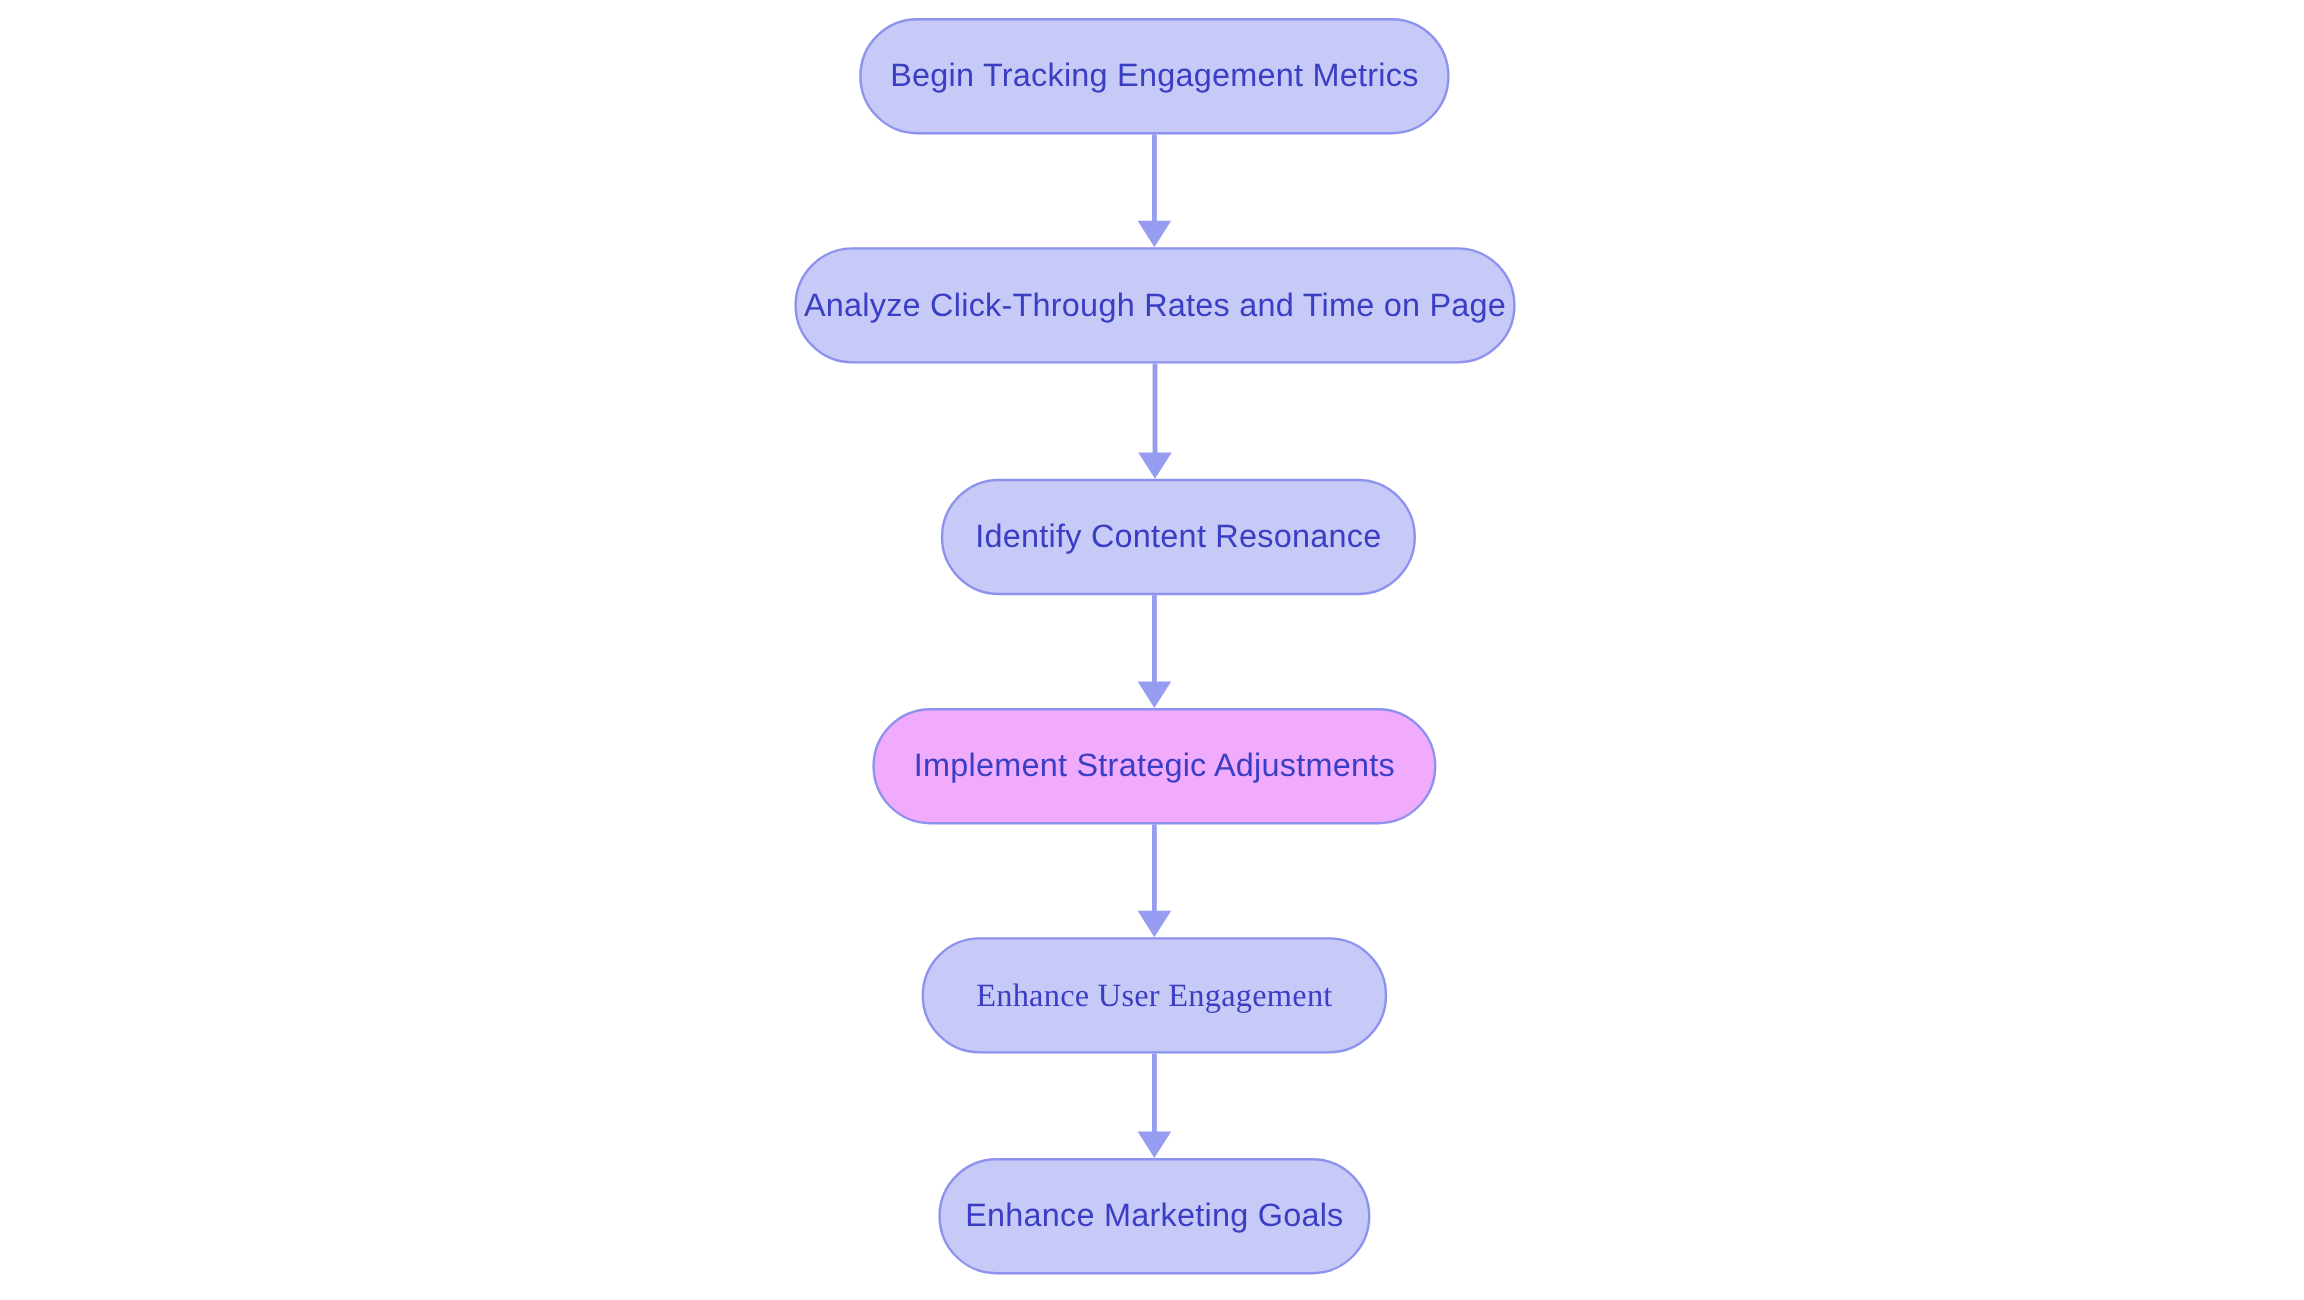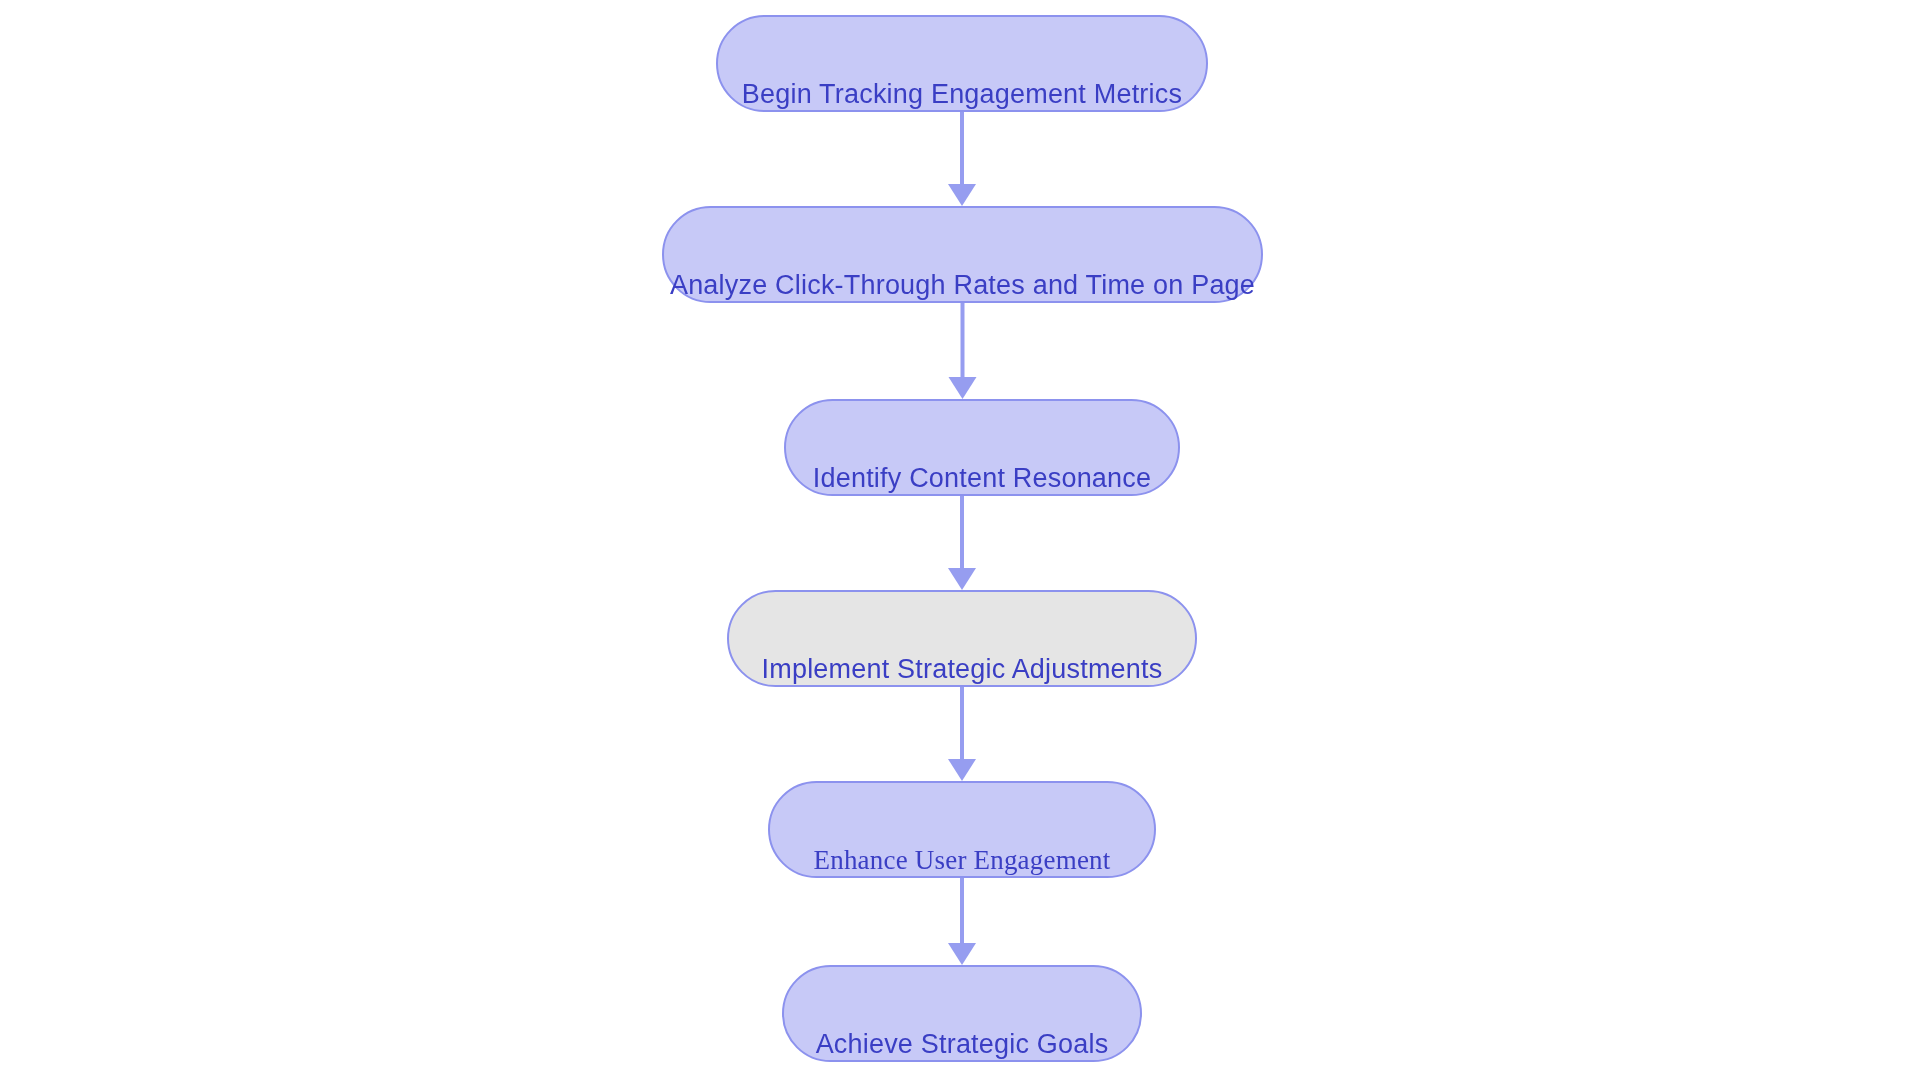--- a/index.html
+++ b/index.html
@@ -20,21 +20,21 @@
     left: 0;
     top: 0;
     width: 1920px;
     height: 1083px;
     pointer-events: none;
   }
   .flow-node {
     position: absolute;
     box-sizing: border-box;
     display: flex;
-    align-items: flex-end;
+    align-items: center;
     justify-content: center;
     border-radius: 48.5px;
     border-style: solid;
     border-width: 2px;
     white-space: nowrap;
     text-align: center;
   }
   .flow-node .node-label {
     font-size: 27px;
     font-weight: 500;
@@ -59,22 +59,22 @@
     </svg>
 <div class="flow-node" style="left: 716px; top: 15px; width: 492px; height: 97px; background: rgb(199, 201, 247); border-color: rgb(140, 146, 238); color: rgb(58, 62, 196);">
       <span class="node-label">Begin Tracking Engagement Metrics</span>
     </div>
     <div class="flow-node" style="left: 662px; top: 206px; width: 601px; height: 97px; background: rgb(199, 201, 247); border-color: rgb(140, 146, 238); color: rgb(58, 62, 196);">
       <span class="node-label">Analyze Click-Through Rates and Time on Page</span>
     </div>
     <div class="flow-node" style="left: 784px; top: 399px; width: 396px; height: 97px; background: rgb(199, 201, 247); border-color: rgb(140, 146, 238); color: rgb(58, 62, 196);">
       <span class="node-label">Identify Content Resonance</span>
     </div>
-    <div class="flow-node" style="left: 727px; top: 590px; width: 470px; height: 97px; background: #e5e5e5; border-color: rgb(140, 146, 238); color: rgb(58, 62, 196);">
+    <div class="flow-node" style="left: 727px; top: 590px; width: 470px; height: 97px; background: #f0abfc; border-color: rgb(140, 146, 238); color: rgb(58, 62, 196);">
       <span class="node-label">Implement Strategic Adjustments</span>
     </div>
     <div class="flow-node" style="left: 768px; top: 781px; width: 388px; height: 97px; background: rgb(199, 201, 247); border-color: rgb(140, 146, 238); color: rgb(58, 62, 196); font-family: Liberation Serif, serif;">
       <span class="node-label">Enhance User Engagement</span>
     </div>
     <div class="flow-node" style="left: 782px; top: 965px; width: 360px; height: 97px; background: rgb(199, 201, 247); border-color: rgb(140, 146, 238); color: rgb(58, 62, 196);">
-      <span class="node-label">Achieve Strategic Goals</span>
+      <span class="node-label">Enhance Marketing Goals</span>
     </div>
   </div>
 
 </body></html>

